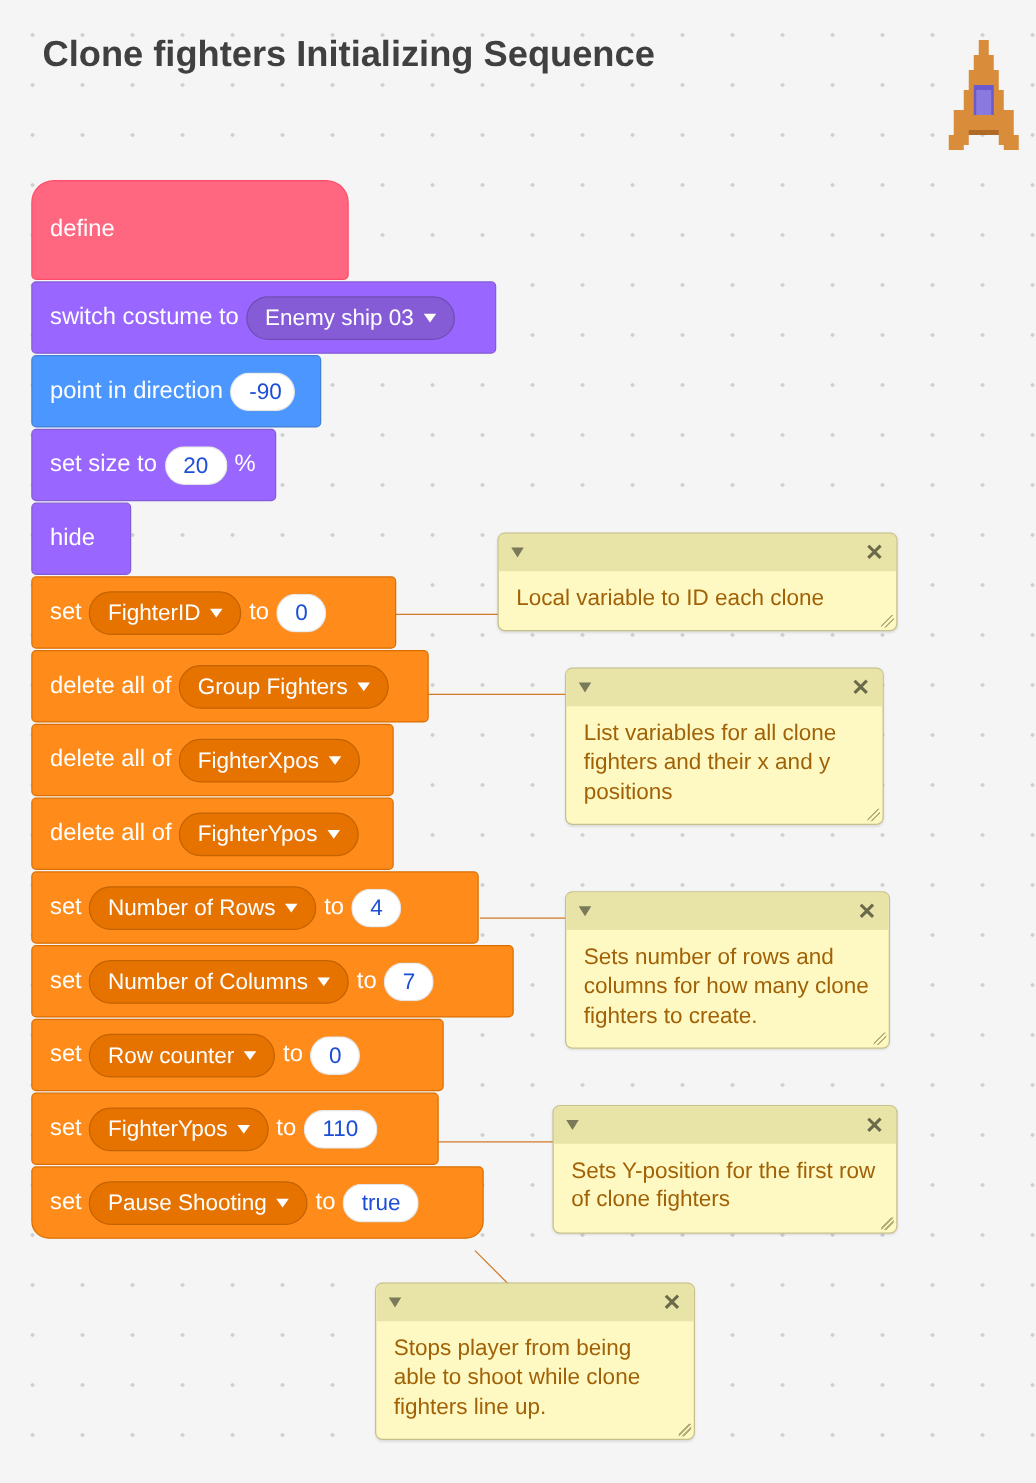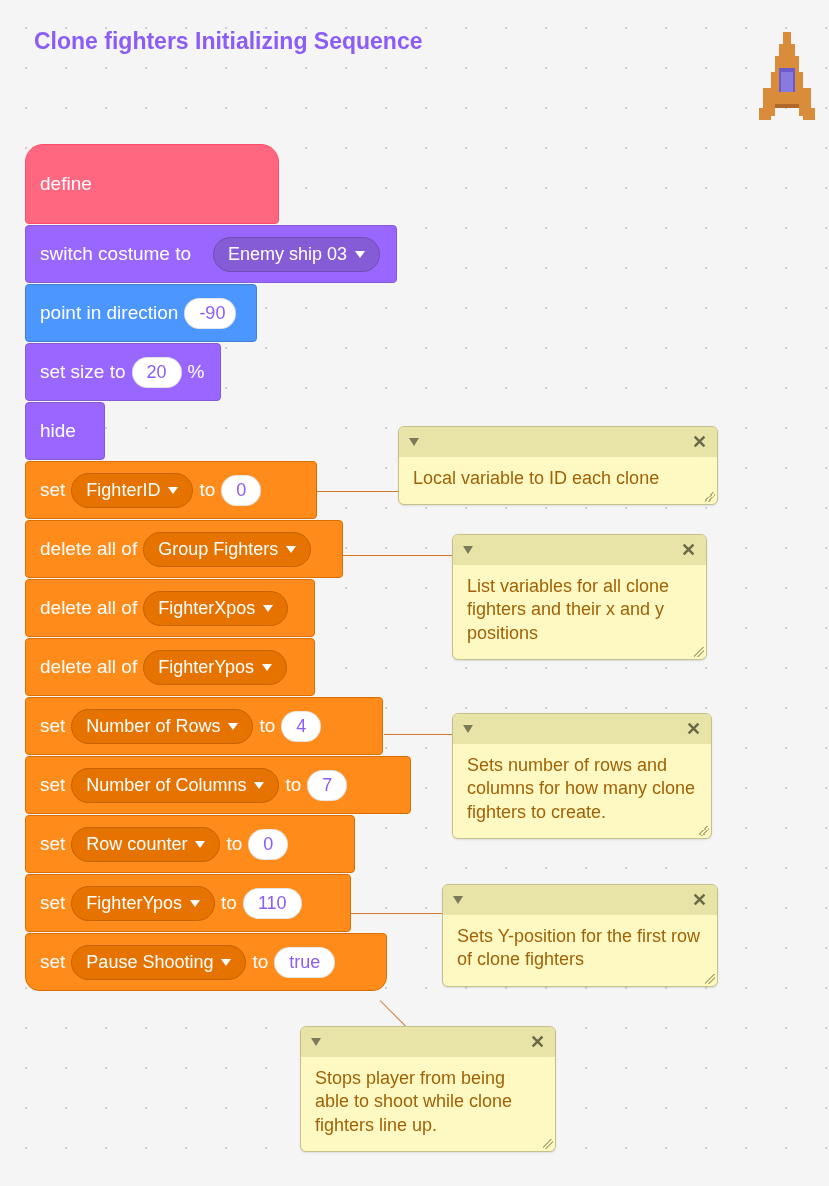--- a/index.html
+++ b/index.html
@@ -18,23 +18,23 @@
     inset: 0;
     background-image: radial-gradient(circle, #d0d0d0 1.5px, transparent 1.5px);
     background-size: 40px 40px;
     background-position: 6px 88px;
     z-index: 0;
   }
   .title {
     position: absolute;
     top: 28px;
     left: 34px;
-    font-size: 23px;
+    font-size: 29px;
     font-weight: 700;
-    color: #8b5cf6;
+    color: #404040;
     z-index: 2;
   }
   .sprite {
     position: absolute;
     top: 28px;
     right: 4px;
     width: 76px;
     height: 96px;
     z-index: 2;
     image-rendering: pixelated;
@@ -90,21 +90,21 @@
   .caret {
     display: inline-block;
     width: 0; height: 0;
     border-left: 5px solid transparent;
     border-right: 5px solid transparent;
     border-top: 7px solid #fff;
     margin-left: 8px;
   }
   .pill {
     background: #fff;
-    color: #8b5cf6;
+    color: #1d4ed8;
     border-radius: 20px;
     padding: 4px 14px;
     margin: 0 6px;
     font-size: 18px;
     min-width: 12px;
     text-align: center;
     border: 1px solid rgba(0,0,0,0.1);
   }
 
   
@@ -183,21 +183,21 @@
 <div class="connector" style="top:734px; left:384px; width:70px;"></div>
 <div class="connector" style="top:913px; left:350px; width:94px;"></div>
 <div class="connector" style="top:1000px; left:380px; width:40px; transform: rotate(45deg); transform-origin: left;"></div>
 
 <div class="stack">
 
   <div class="block define-hat">
     <span>define</span>
   </div>
 
-  <div class="block looks" style="width:372px;gap:16px;">
+  <div class="block looks" style="width:372px;">
     <span>switch costume to</span>
     <span class="dropdown purple">
       <span>Enemy ship 03</span>
       <span class="caret"></span>
     </span>
   </div>
 
   <div class="block motion" style="width:232px;justify-content:center;">
     <span>point in direction</span>
     <span class="pill">-90</span>

